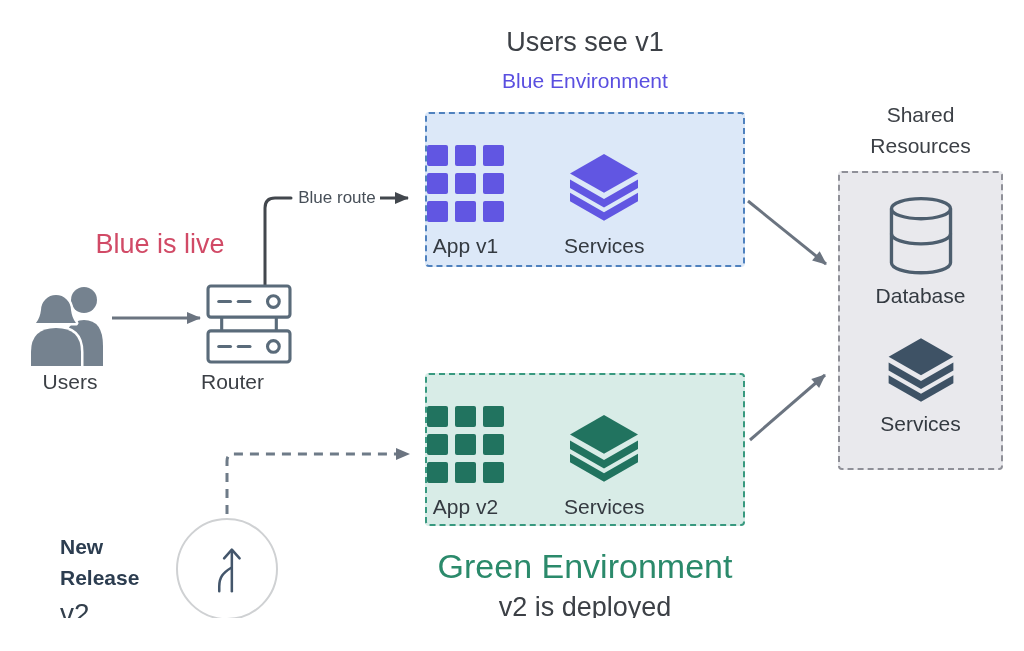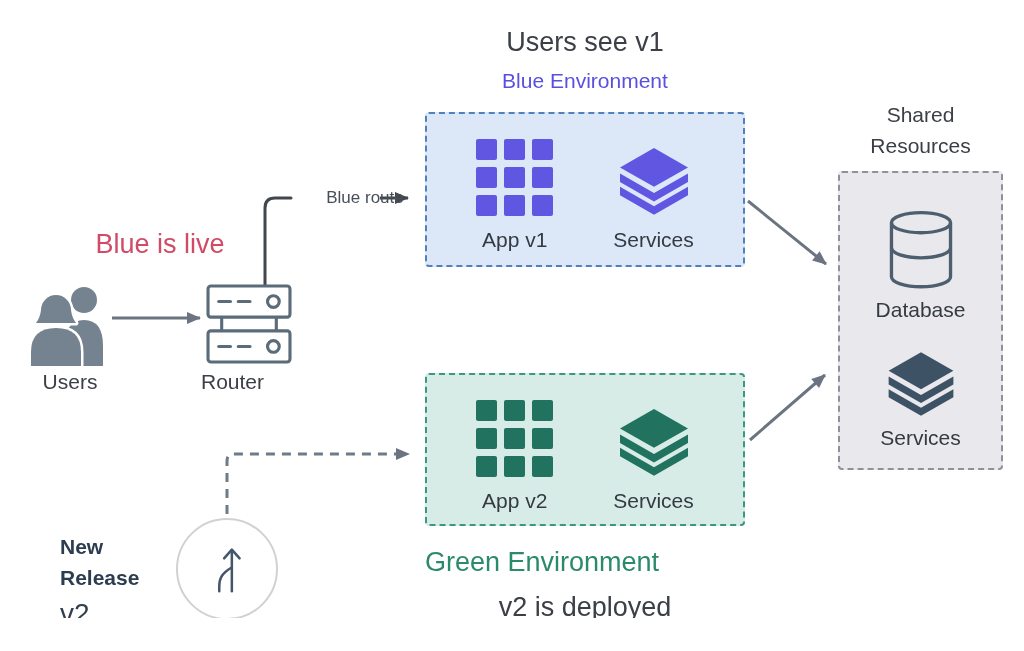--- a/index.html
+++ b/index.html
@@ -27,22 +27,22 @@
   }
   .cap-blue-env {
     left: 425px; top: 69px; width: 320px;
     text-align: center; font-size: 21px; font-weight: 500; color: #5a4fe0;
   }
 
   
   .env-box {
     width: 320px; height: 155px;
     border-radius: 4px;
-    display: flex; justify-content: center; gap: 60px;
-    padding-top: 22px;
+    display: flex; gap: 60px;
+    padding-top: 28px;
   }
   .blue-box {
     left: 425px; top: 112px;
     background: #dce8f8;
     border: 2px dashed #4f81be;
   }
   .green-box {
     left: 425px; top: 373px; height: 153px;
     background: #d8ece7;
     border: 2px dashed #38997f;
@@ -65,41 +65,41 @@
   .grid-green span { background: #21735f; }
 
   
   .layers-purple polygon { fill: #6156e2; }
   .layers-green polygon { fill: #21735f; }
   .layers-slate polygon { fill: #3e5265; }
 
   
   .cap-green-env {
     left: 425px; top: 547px; width: 320px;
-    font-size: 27px; font-weight: 500; color: #2b8a6b;
+    text-align: center; font-size: 34px; font-weight: 500; color: #2b8a6b;
   }
   .cap-deployed {
     left: 425px; top: 592px; width: 320px;
     text-align: center; font-size: 27px; font-weight: 500; color: #3c4046;
   }
 
   
   .shared-title {
     left: 838px; top: 99px; width: 165px;
     text-align: center; font-size: 21px; font-weight: 500;
     color: #3c4046; line-height: 31px;
   }
   .shared-title span { display: block; }
   .shared-box {
     left: 838px; top: 171px; width: 165px; height: 299px;
     background: #e9e9ed;
     border: 2px dashed #8f9098;
     border-radius: 4px;
     display: flex; flex-direction: column; align-items: center;
-    padding-top: 38px;
+    padding-top: 24px;
   }
   .shared-box .icon-caption { margin-top: 9px; color: #343a41; }
   .db-icon { stroke: #4d5e6e; stroke-width: 3; fill: none; }
   .shared-services { margin-top: 30px; }
 
   
   .cap-blue-live {
     left: 78px; top: 229px; width: 164px;
     text-align: center; font-size: 27px; font-weight: 500; color: #d14a66;
   }
@@ -108,21 +108,21 @@
     left: 22px; top: 370px; width: 96px;
     text-align: center; font-size: 21px; font-weight: 500; color: #3c4046;
   }
   .router-icon-wrap { left: 205px; top: 284px; width: 88px; height: 80px; }
   .cap-router-label {
     left: 201px; top: 370px; width: 96px;
     text-align: left; font-size: 21px; font-weight: 500; color: #3c4046;
   }
   .cap-blue-route {
     left: 294px; top: 188px; width: 86px;
-    text-align: center; font-size: 17px; font-weight: 500; color: #474f58; margin-left: 28px;
+    text-align: center; font-size: 17px; font-weight: 500; color: #474f58;
   }
 
   
   .release-text {
     left: 60px; top: 531px; width: 100px; text-align: left;
     color: #2c3d50;
   }
   .release-text .bold-line {
     display: block; font-size: 21px; font-weight: 700; line-height: 31px;
   }

